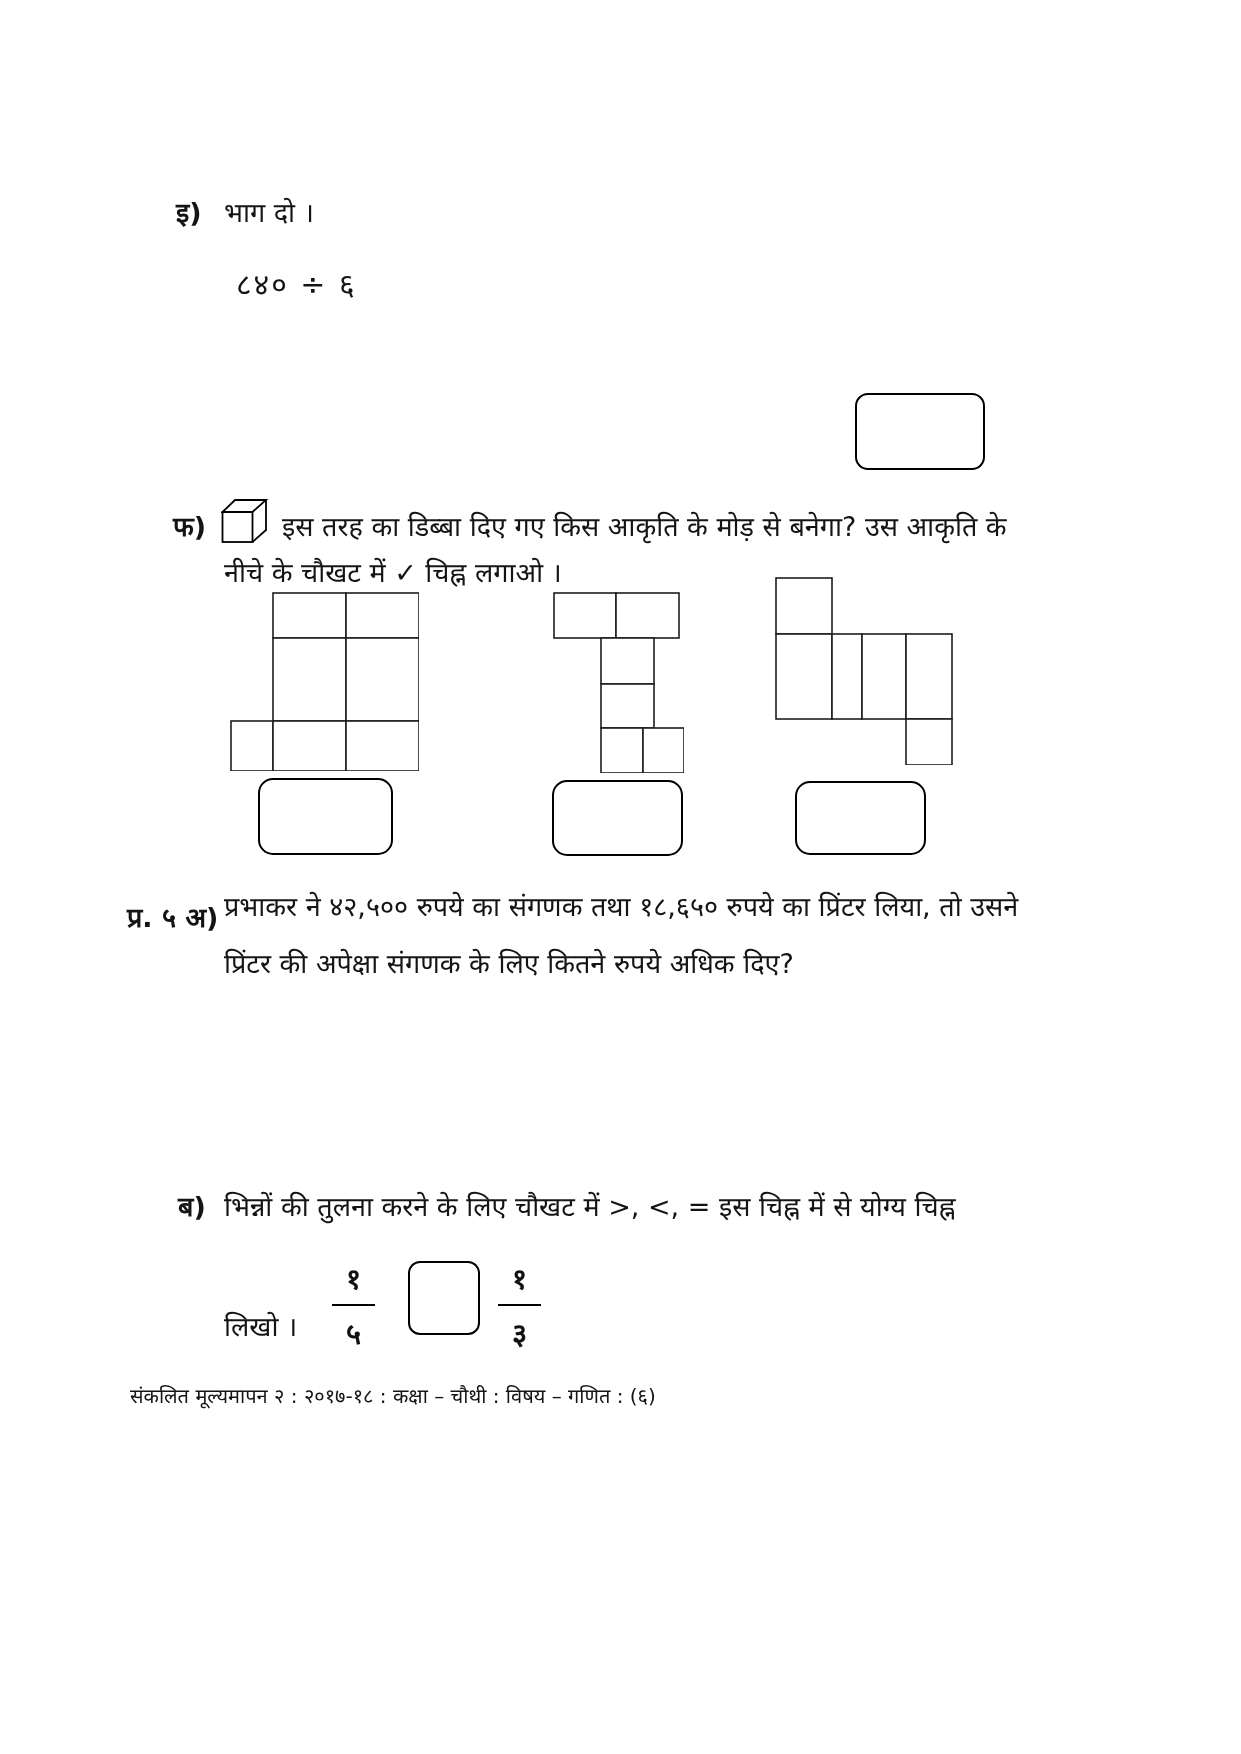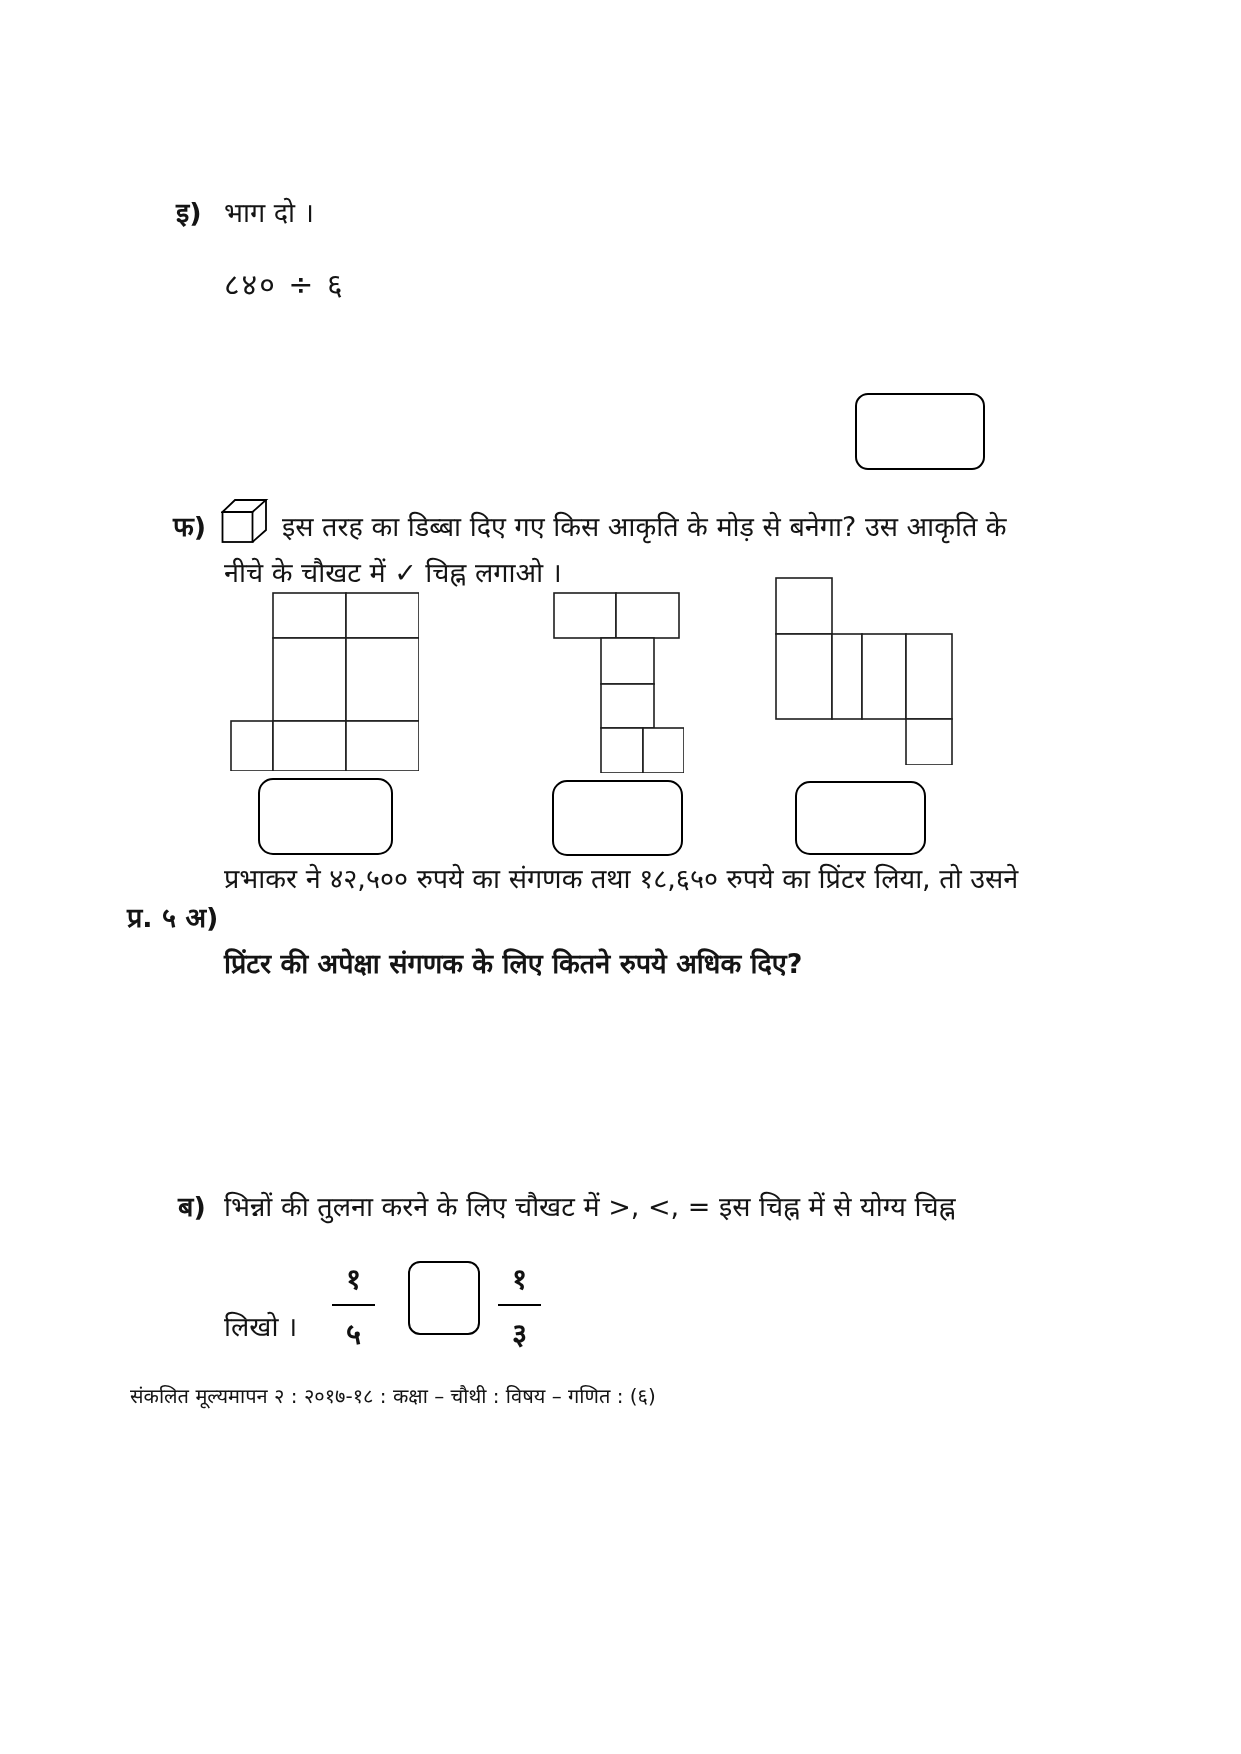--- a/index.html
+++ b/index.html
@@ -8,21 +8,21 @@
     position:relative;
     width:1241px; height:1754px;
     background:#ffffff;
     font-family:"DejaVu Sans","Liberation Sans",sans-serif;
     color:#141414;
     overflow:hidden;
   }
   .abs { position:absolute; white-space:nowrap; }
   .txt { font-size:27px; line-height:1.25; }
   .lbl { font-weight:bold; }
-  .expr { font-size:30px; letter-spacing:2px; }
+  .expr { font-size:30px; letter-spacing:2px;margin-left:12px; }
   .ansbox {
     position:absolute;
     border:2.3px solid #000;
     border-radius:15px;
     background:#fff;
   }
   svg.net rect { fill:#ffffff; stroke:#1f1f1f; stroke-width:1.6; }
   svg.cube path, svg.cube rect { fill:none; stroke:#000; stroke-width:1.8; stroke-linejoin:miter; }
   .fraction {
     position:absolute;
@@ -77,22 +77,22 @@
       <rect x="87" y="57" width="44" height="85"></rect>
       <rect x="131" y="57" width="46" height="85"></rect>
       <rect x="131" y="142" width="46" height="46"></rect>
     </svg>
 
   <div class="ansbox" style="left:258px; top:778px; width:135px; height:77px;"></div>
   <div class="ansbox" style="left:552px; top:780px; width:131px; height:76px;"></div>
   <div class="ansbox" style="left:795px; top:781px; width:131px; height:74px;"></div>
 
   <span class="abs txt lbl" style="left:127px; top:901px;">प्र. ५ अ)</span>
-  <span class="abs txt" style="left:224px; top:862px;text-align:right;">प्रभाकर ने ४२,५०० रुपये का संगणक तथा १८,६५० रुपये का प्रिंटर लिया, तो उसने</span>
-  <span class="abs txt" style="left:224px; top:947px;font-weight:bold;">प्रिंटर की अपेक्षा संगणक के लिए कितने रुपये अधिक दिए?</span>
+  <span class="abs txt" style="left:224px; top:890px;text-align:right;">प्रभाकर ने ४२,५०० रुपये का संगणक तथा १८,६५० रुपये का प्रिंटर लिया, तो उसने</span>
+  <span class="abs txt" style="left:224px; top:947px;">प्रिंटर की अपेक्षा संगणक के लिए कितने रुपये अधिक दिए?</span>
 
   <span class="abs txt lbl" style="left:178px; top:1190px;">ब)</span>
   <span class="abs txt" style="left:224px; top:1190px;">भिन्नों की तुलना करने के लिए चौखट में &gt;, &lt;, = इस चिह्न में से योग्य चिह्न</span>
   <span class="abs txt" style="left:224px; top:1265px;margin-top:45px;">लिखो ।</span>
 
   <div class="fraction" style="left:332px; top:1258px;">
     <span class="num">१</span>
     <span class="den">५</span>
   </div>
 

